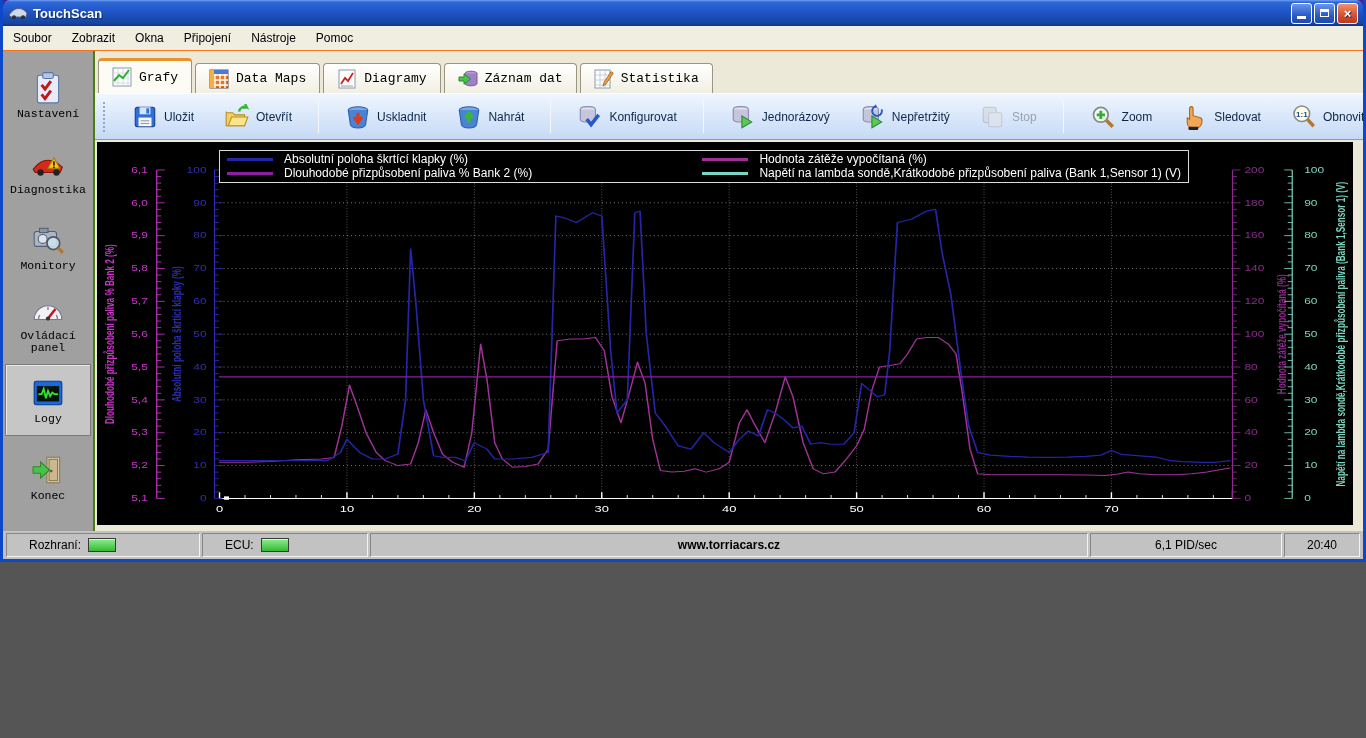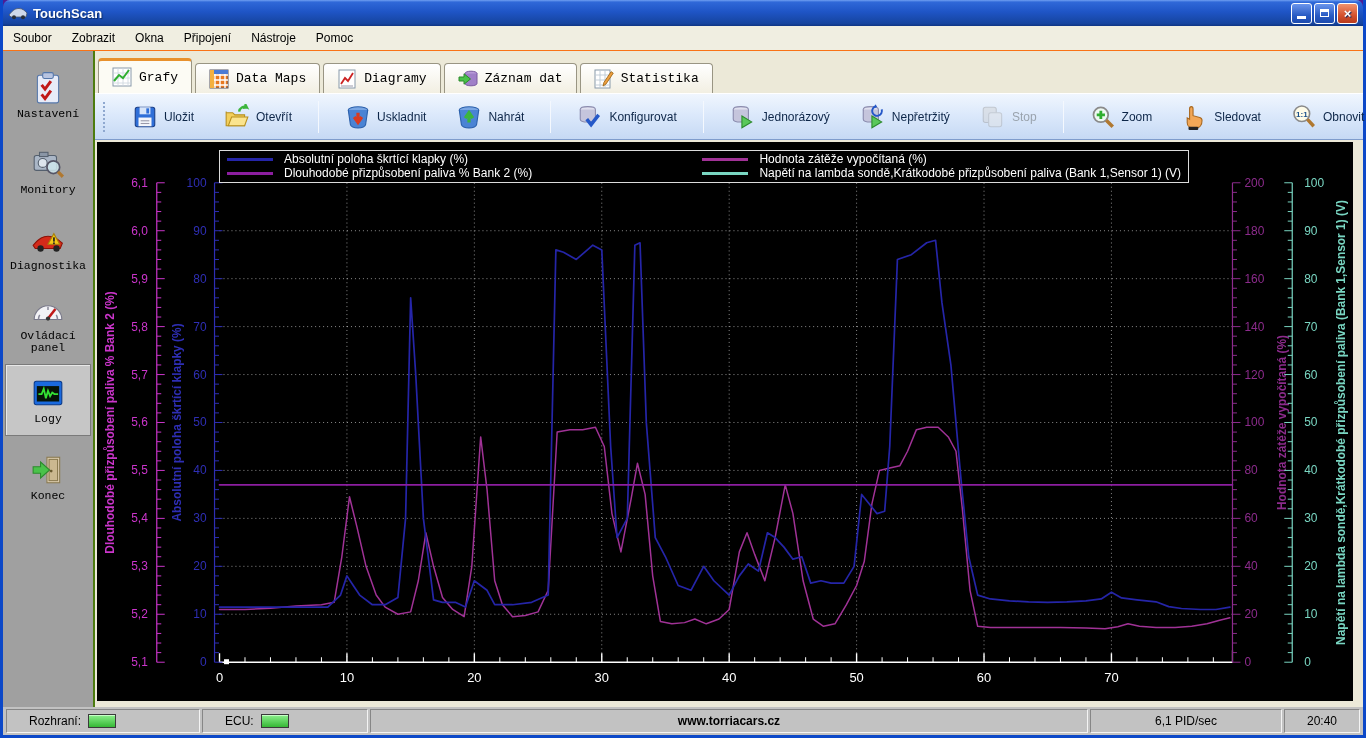--- a/index.html
+++ b/index.html
@@ -1,17 +1,17 @@
 <!DOCTYPE html>
 <html><head>
 <meta charset="utf-8">
 <style>
   html,body{margin:0;padding:0;}
   body{width:1366px;height:738px;overflow:hidden;font-family:"Liberation Sans",sans-serif;background:#555;}
-  .window{box-sizing:border-box;width:1366px;height:738px;display:flex;flex-direction:column;
+  .window{box-sizing:border-box;width:1366px;height:562px;display:flex;flex-direction:column;
     border-left:3px solid #0c48c8;border-right:3px solid #0c48c8;border-bottom:3px solid #0c48c8;background:#4c1d95;}
   
   .titlebar{height:26px;flex:0 0 26px;display:flex;align-items:center;padding:0 5px;
     background:linear-gradient(180deg,#70a0f2 0%,#2f68d8 8%,#1f55c6 45%,#16449f 90%,#0f3584 100%);
     border-radius:7px 7px 0 0;color:#fff;font-weight:bold;font-size:13px;text-shadow:1px 1px 1px #0a2a66;}
   .titlebar .app-icon{width:20px;height:16px;margin-right:5px;display:inline-flex;}
   .titlebar .spacer{flex:1;}
   .tb-btn{width:21px;height:21px;margin-left:2px;border:1px solid #fff;border-radius:3px;
     display:flex;align-items:center;justify-content:center;color:#fff;font-size:13px;line-height:1;
     background:linear-gradient(180deg,#6b95ec,#2a5cc4 60%,#1c4aae);box-sizing:border-box;}
@@ -110,41 +110,41 @@
               <rect x="11" y="1.5" width="10" height="5.5" rx="1.5" fill="#b8c4e0" stroke="#5577aa"></rect>
               <path d="M10 13 l3.2 4 5.5 -7.5" stroke="#c01818" stroke-width="2.8" fill="none"></path>
               <path d="M10 22 l3.2 4 5.5 -7.5" stroke="#c01818" stroke-width="2.8" fill="none"></path>
             </svg>
           </span>
           <span>Nastavení</span>
         </div>
         <div class="side-item">
           <span class="icon">
             <svg viewBox="0 0 32 32">
-              <rect x="3" y="8" width="21" height="14" rx="2" fill="#aab6c6" stroke="#55606e"></rect>
-              <rect x="8" y="5" width="8" height="4" fill="#8a96a6" stroke="#55606e"></rect>
-              <circle cx="11" cy="15" r="4.2" fill="#dce4ec" stroke="#55606e"></circle>
-              <circle cx="21" cy="19" r="6" fill="#cfe6ec" fill-opacity=".85" stroke="#556" stroke-width="1.6"></circle>
-              <line x1="25.5" y1="23.5" x2="30" y2="28" stroke="#b07830" stroke-width="3"></line>
-            </svg>
-          </span>
-          <span>Monitory</span>
-        </div>
-        <div class="side-item">
-          <span class="icon">
-            <svg viewBox="0 0 32 32">
               <path d="M2 21 c6 -7 9.5 -8.5 14 -8.5 6 0 9 2.5 13.5 6.5 l-2 5 H4 z" fill="#d42a1a" stroke="#8a1208"></path>
               <circle cx="9" cy="24" r="3" fill="#222"></circle>
               <circle cx="24" cy="24" r="3" fill="#222"></circle>
               <path d="M21.5 10 l5.5 10 h-11 z" fill="#f4c818" stroke="#a8820a"></path>
               <rect x="20.8" y="13.5" width="1.6" height="4" fill="#222"></rect>
               <rect x="20.8" y="18.3" width="1.6" height="1.6" fill="#222"></rect>
             </svg>
           </span>
           <span>Diagnostika</span>
+        </div>
+        <div class="side-item">
+          <span class="icon">
+            <svg viewBox="0 0 32 32">
+              <rect x="3" y="8" width="21" height="14" rx="2" fill="#aab6c6" stroke="#55606e"></rect>
+              <rect x="8" y="5" width="8" height="4" fill="#8a96a6" stroke="#55606e"></rect>
+              <circle cx="11" cy="15" r="4.2" fill="#dce4ec" stroke="#55606e"></circle>
+              <circle cx="21" cy="19" r="6" fill="#cfe6ec" fill-opacity=".85" stroke="#556" stroke-width="1.6"></circle>
+              <line x1="25.5" y1="23.5" x2="30" y2="28" stroke="#b07830" stroke-width="3"></line>
+            </svg>
+          </span>
+          <span>Monitory</span>
         </div>
         <div class="side-item">
           <span class="icon">
             <svg viewBox="0 0 32 32">
               <path d="M3 25 a13 13 0 0 1 26 0 z" fill="#f2f2f6" stroke="#778"></path>
               <path d="M7 25 a9 9 0 0 1 1.2 -4.4 M25 25 a9 9 0 0 0 -1.2 -4.4 M16 16 v-3" stroke="#889" stroke-width="1.4" fill="none"></path>
               <line x1="16" y1="24" x2="23" y2="15" stroke="#c01818" stroke-width="2.4"></line>
               <circle cx="16" cy="24" r="2" fill="#333"></circle>
             </svg>
           </span>

